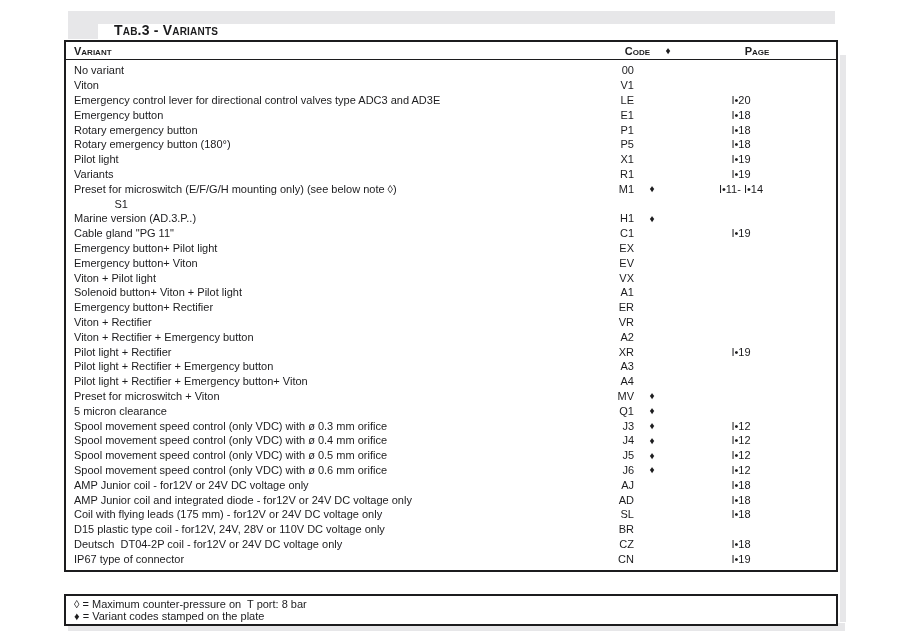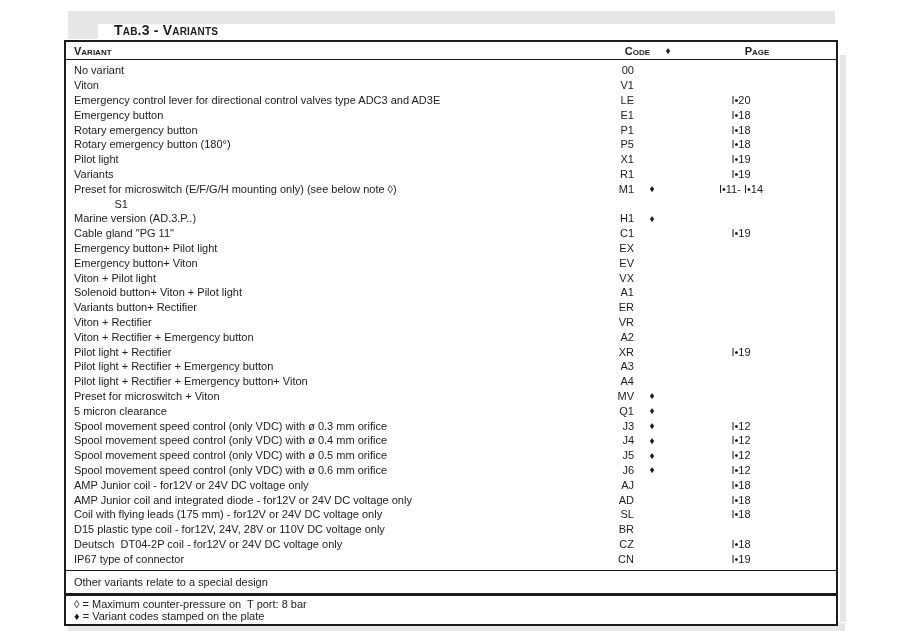--- a/index.html
+++ b/index.html
@@ -158,21 +158,21 @@
           <div class="cell diamond"></div>
           <div class="cell page"></div>
         </div>
         <div class="trow">
           <div class="cell variant">Solenoid button+ Viton + Pilot light</div>
           <div class="cell code">A1</div>
           <div class="cell diamond"></div>
           <div class="cell page"></div>
         </div>
         <div class="trow">
-          <div class="cell variant">Variants button+ Rectifier</div>
+          <div class="cell variant">Emergency button+ Rectifier</div>
           <div class="cell code">ER</div>
           <div class="cell diamond"></div>
           <div class="cell page"></div>
         </div>
         <div class="trow">
           <div class="cell variant">Viton + Rectifier</div>
           <div class="cell code">VR</div>
           <div class="cell diamond"></div>
           <div class="cell page"></div>
         </div>
@@ -266,22 +266,19 @@
           <div class="cell diamond"></div>
           <div class="cell page">I•18</div>
         </div>
         <div class="trow">
           <div class="cell variant">IP67 type of connector</div>
           <div class="cell code">CN</div>
           <div class="cell diamond"></div>
           <div class="cell page">I•19</div>
         </div>
       </div>
-    <div class="footer-row">
-      <span>Other variants relate to a special design</span>
-    </div>
   </div>
 
   <div class="notes-box">
       <div class="note-line">◊ = Maximum counter-pressure on  T port: 8 bar</div>
       <div class="note-line">♦ = Variant codes stamped on the plate</div>
     </div>
 </div>
 
 </body></html>

